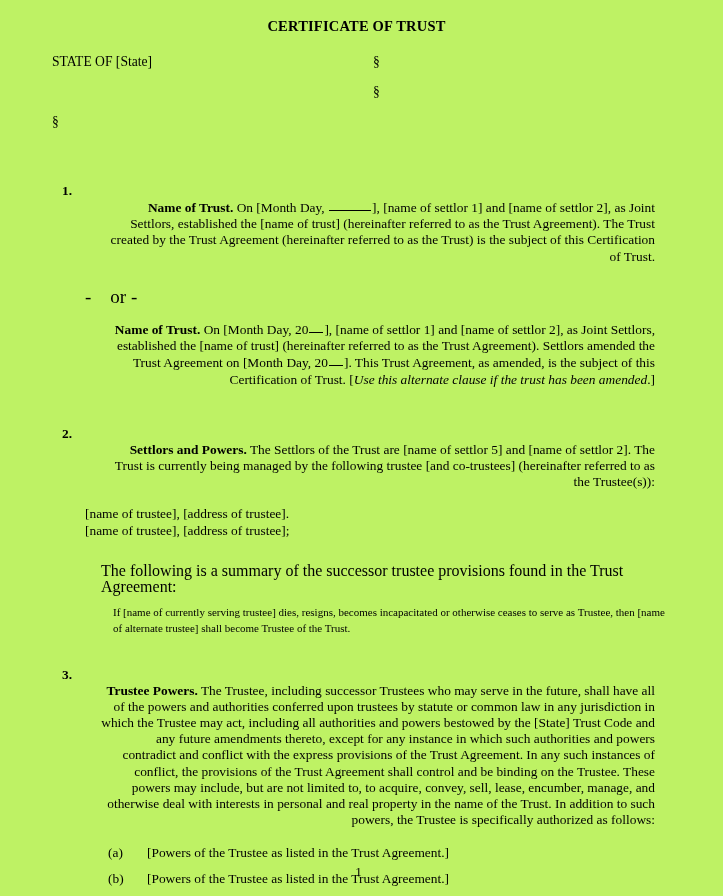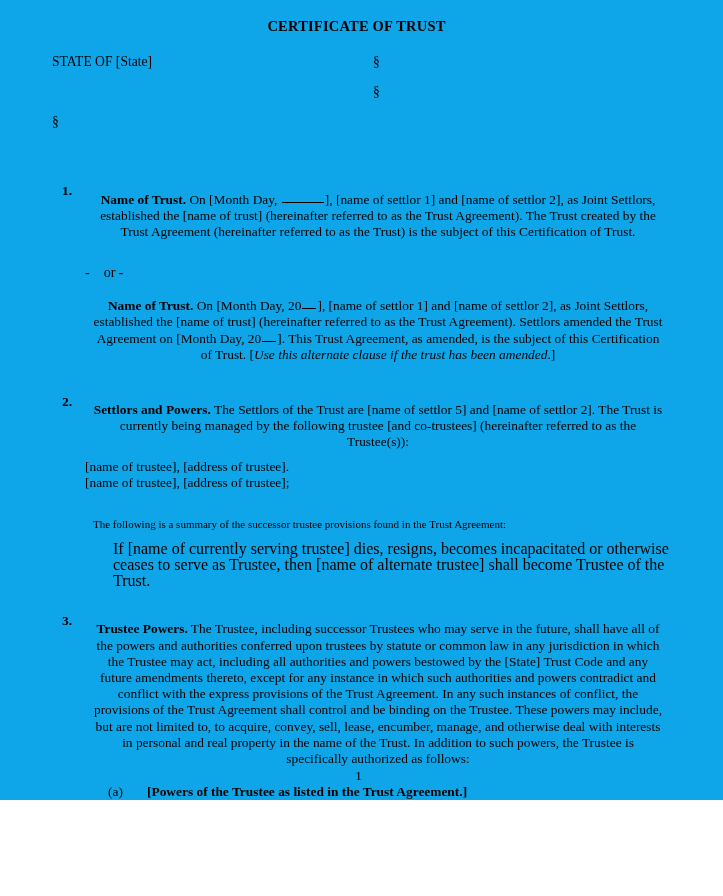--- a/index.html
+++ b/index.html
@@ -8,22 +8,22 @@
     padding: 0;
     background: #ffffff;
   }
   body {
     font-family: "Liberation Serif", "DejaVu Serif", serif;
     color: #000000;
   }
   .page {
     position: relative;
     width: 723px;
-    height: 800px;
-    background: #0ea5e9;
+    height: 896px;
+    background: #bef264;
     overflow: hidden;
     box-sizing: border-box;
   }
   .doc-title {
     text-align: center;
     font-weight: bold;
     font-size: 14.5px;
     letter-spacing: 0.2px;
     margin: 0;
     padding-top: 18px;
@@ -70,81 +70,81 @@
     line-height: 16.2px;
     text-align: left;
   }
   .clause-body {
     flex: 1 1 auto;
     min-width: 0;
   }
   .para {
     font-size: 13.4px;
     line-height: 16.2px;
-    text-align: center;
-    margin: 8px;
+    text-align: right;
+    margin: 16px;
   }
   .para b { font-weight: bold; }
   .para i { }
   .blank-line {
     display: inline-block;
     border-bottom: 1px solid #000;
     width: 42px;
     vertical-align: 1px;
     height: 11px;
     margin: 0 1px;
   }
   .blank-short {
     display: inline-block;
     border-bottom: 1px solid #000;
     width: 14px;
     vertical-align: 1px;
     height: 11px;
     margin: 0 1px;
   }
   .or-sep {
-    font-size: 14px;
+    font-size: 19px;
     line-height: 16.2px;
     margin: 24px 0 16px 0;
     padding-left: 0px;
     white-space: pre;
   }
   .trustee-lines {
     font-size: 13.4px;
     line-height: 16.2px;
     margin: 9px 0 0 0;
   }
   .summary-lead {
+    font-size: 16px;
+    line-height: 16.2px;
+    margin: 24px 0 0 16px;
+  }
+  .summary-indent {
     font-size: 11px;
     line-height: 16.2px;
-    margin: 24px 0 0 8px;
-  }
-  .summary-indent {
-    font-size: 16px;
-    line-height: 16.2px;
-    margin: 9px 0 2px 0;
+    margin: 9px 0 8px 0;
     padding-left: 28px;
   }
   .clause-gap { height: 22px; }
   .sub-items {
     margin-top: 17px;
   }
   .sub-item {
     display: flex;
     align-items: flex-start;
     font-size: 13.4px;
     line-height: 16.2px;
     padding-left: 23px;
     margin-bottom: 9px;
   }
   .sub-label {
     flex: 0 0 39px;
     width: 39px;
   }
-  .sub-text { flex: 1 1 auto; font-weight: bold; }
+  .sub-text { flex: 1 1 auto; }
   .page-number {
     position: absolute;
     left: 0;
     right: 0;
     bottom: 16px;
     text-align: center;
     font-size: 13.2px;
     padding-right: 6px;
   }
 </style>

